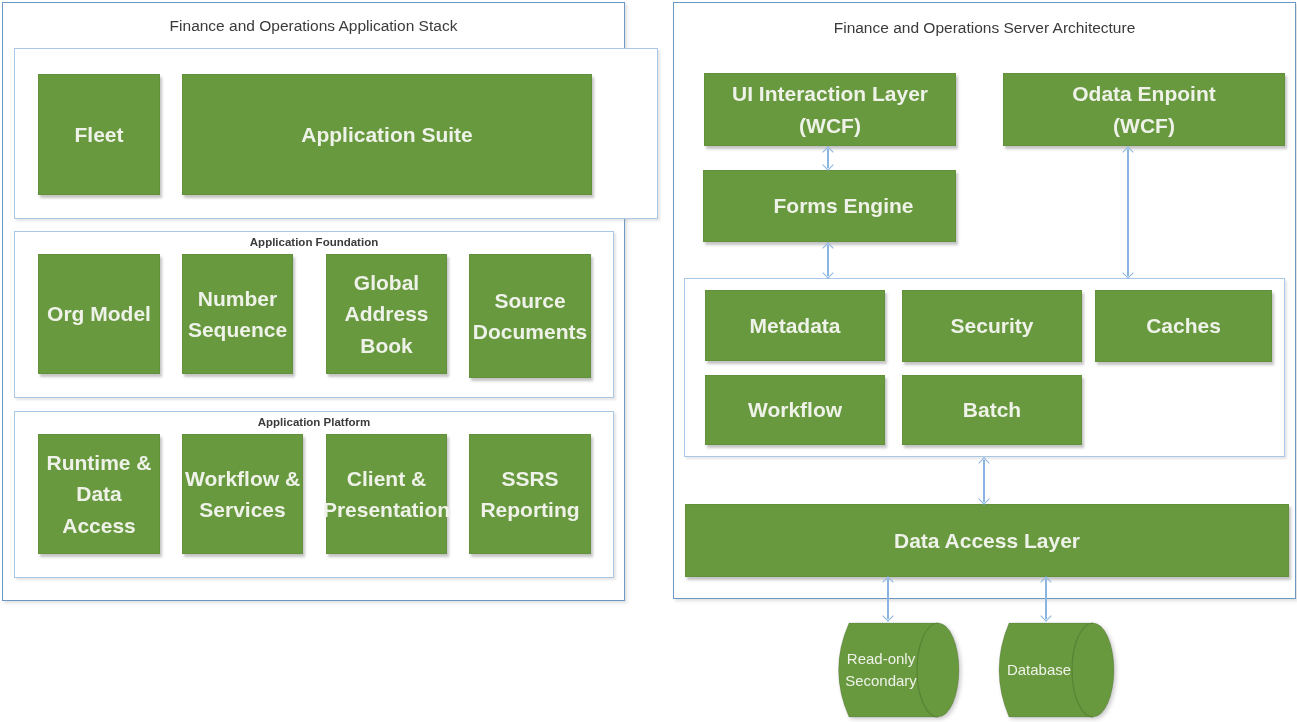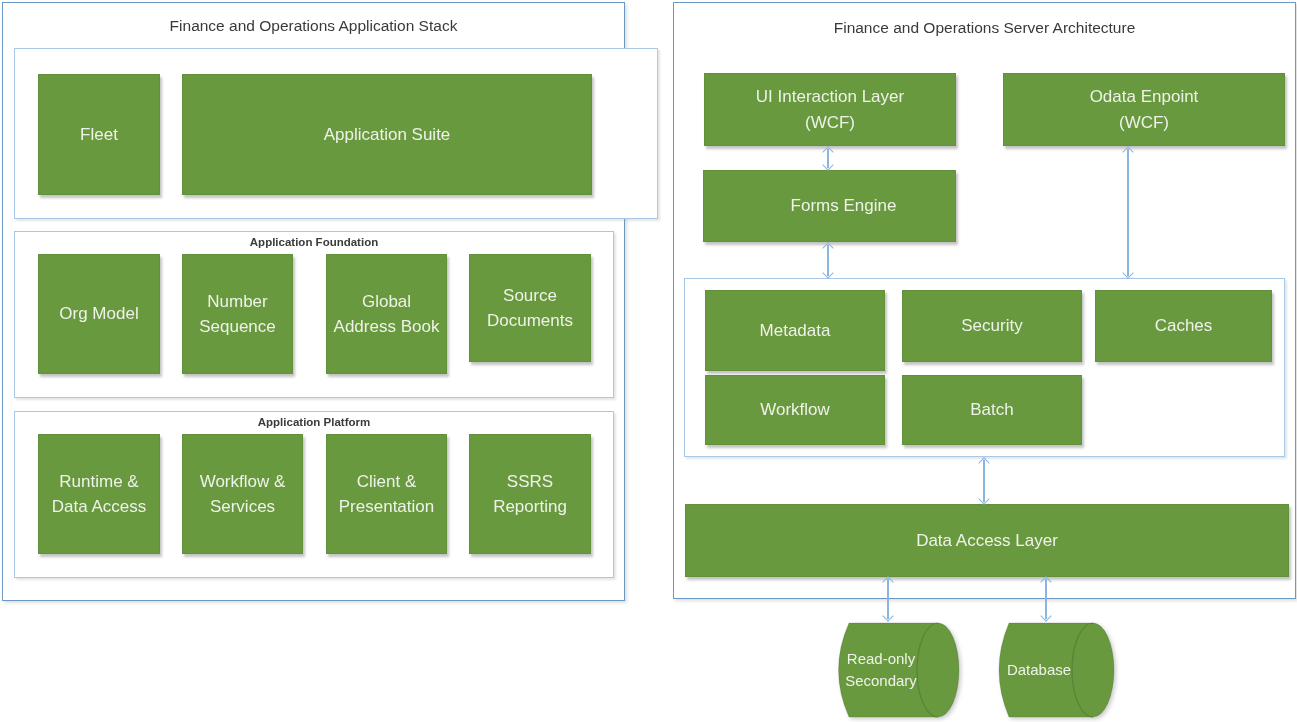--- a/index.html
+++ b/index.html
@@ -28,21 +28,21 @@
   }
   
   .gbox{
     position:absolute;background:var(--box-fill);
     display:flex;align-items:center;justify-content:center;text-align:center;
     box-shadow:2px 2.5px 2.5px rgba(125,125,125,.45);
     border:1px solid rgba(0,0,0,0.05);
     box-sizing:border-box;
   }
   .box-label{
-    color:var(--box-text);font-size:17px;line-height:1.5;white-space:pre-line;
+    color:var(--box-text);font-size:21px;line-height:1.5;white-space:pre-line;font-weight:bold;
   }
   
   .varrow{position:absolute;width:12px;z-index:6;}
   .varrow .line{position:absolute;left:5.2px;top:3px;bottom:3px;width:1.5px;background:var(--arrow);}
   .varrow .head-up{position:absolute;top:2px;left:2px;width:7px;height:7px;
     border-left:1.5px solid var(--arrow);border-top:1.5px solid var(--arrow);transform:rotate(45deg);}
   .varrow .head-down{position:absolute;bottom:2px;left:2px;width:7px;height:7px;
     border-right:1.5px solid var(--arrow);border-bottom:1.5px solid var(--arrow);transform:rotate(45deg);}
   
   .cylinder{position:absolute;filter:drop-shadow(2px 2px 2px rgba(120,120,120,.40));}
@@ -77,21 +77,21 @@
         <span class="box-label">Org Model</span>
       </div>
       <div class="gbox" style="left:167px;top:22px;width:111px;height:120px;">
         <span class="box-label">Number
 Sequence</span>
       </div>
       <div class="gbox" style="left:311px;top:22px;width:121px;height:120px;">
         <span class="box-label">Global
 Address Book</span>
       </div>
-      <div class="gbox" style="left:454px;top:22px;width:122px;height:108px;">
+      <div class="gbox" style="left:454px;top:22px;width:122px;height:124px;">
         <span class="box-label">Source
 Documents</span>
       </div>
     </div>
 
     <div class="inner-container" style="left:11px;top:408px;width:598px;height:165px;">
       <div class="section-label" style="top:4px;">Application Platform</div>
       <div class="gbox" style="left:23px;top:22px;width:122px;height:120px;">
         <span class="box-label">Runtime &amp;
 Data Access</span>
@@ -141,21 +141,21 @@
       <span class="line"></span>
       <span class="head-down"></span>
     </div>
     <div class="varrow" style="left:304px;top:454px;height:48px;">
       <span class="head-up"></span>
       <span class="line"></span>
       <span class="head-down"></span>
     </div>
 
     <div class="inner-container" style="left:10px;top:275px;width:599px;height:177px;">
-      <div class="gbox" style="left:20px;top:11px;width:180px;height:81px;">
+      <div class="gbox" style="left:20px;top:11px;width:180px;height:71px;">
         <span class="box-label">Metadata</span>
       </div>
       <div class="gbox" style="left:217px;top:11px;width:180px;height:72px;">
         <span class="box-label">Security</span>
       </div>
       <div class="gbox" style="left:410px;top:11px;width:177px;height:72px;">
         <span class="box-label">Caches</span>
       </div>
       <div class="gbox" style="left:20px;top:96px;width:180px;height:70px;justify-content:center;">
         <span class="box-label">Workflow</span>

